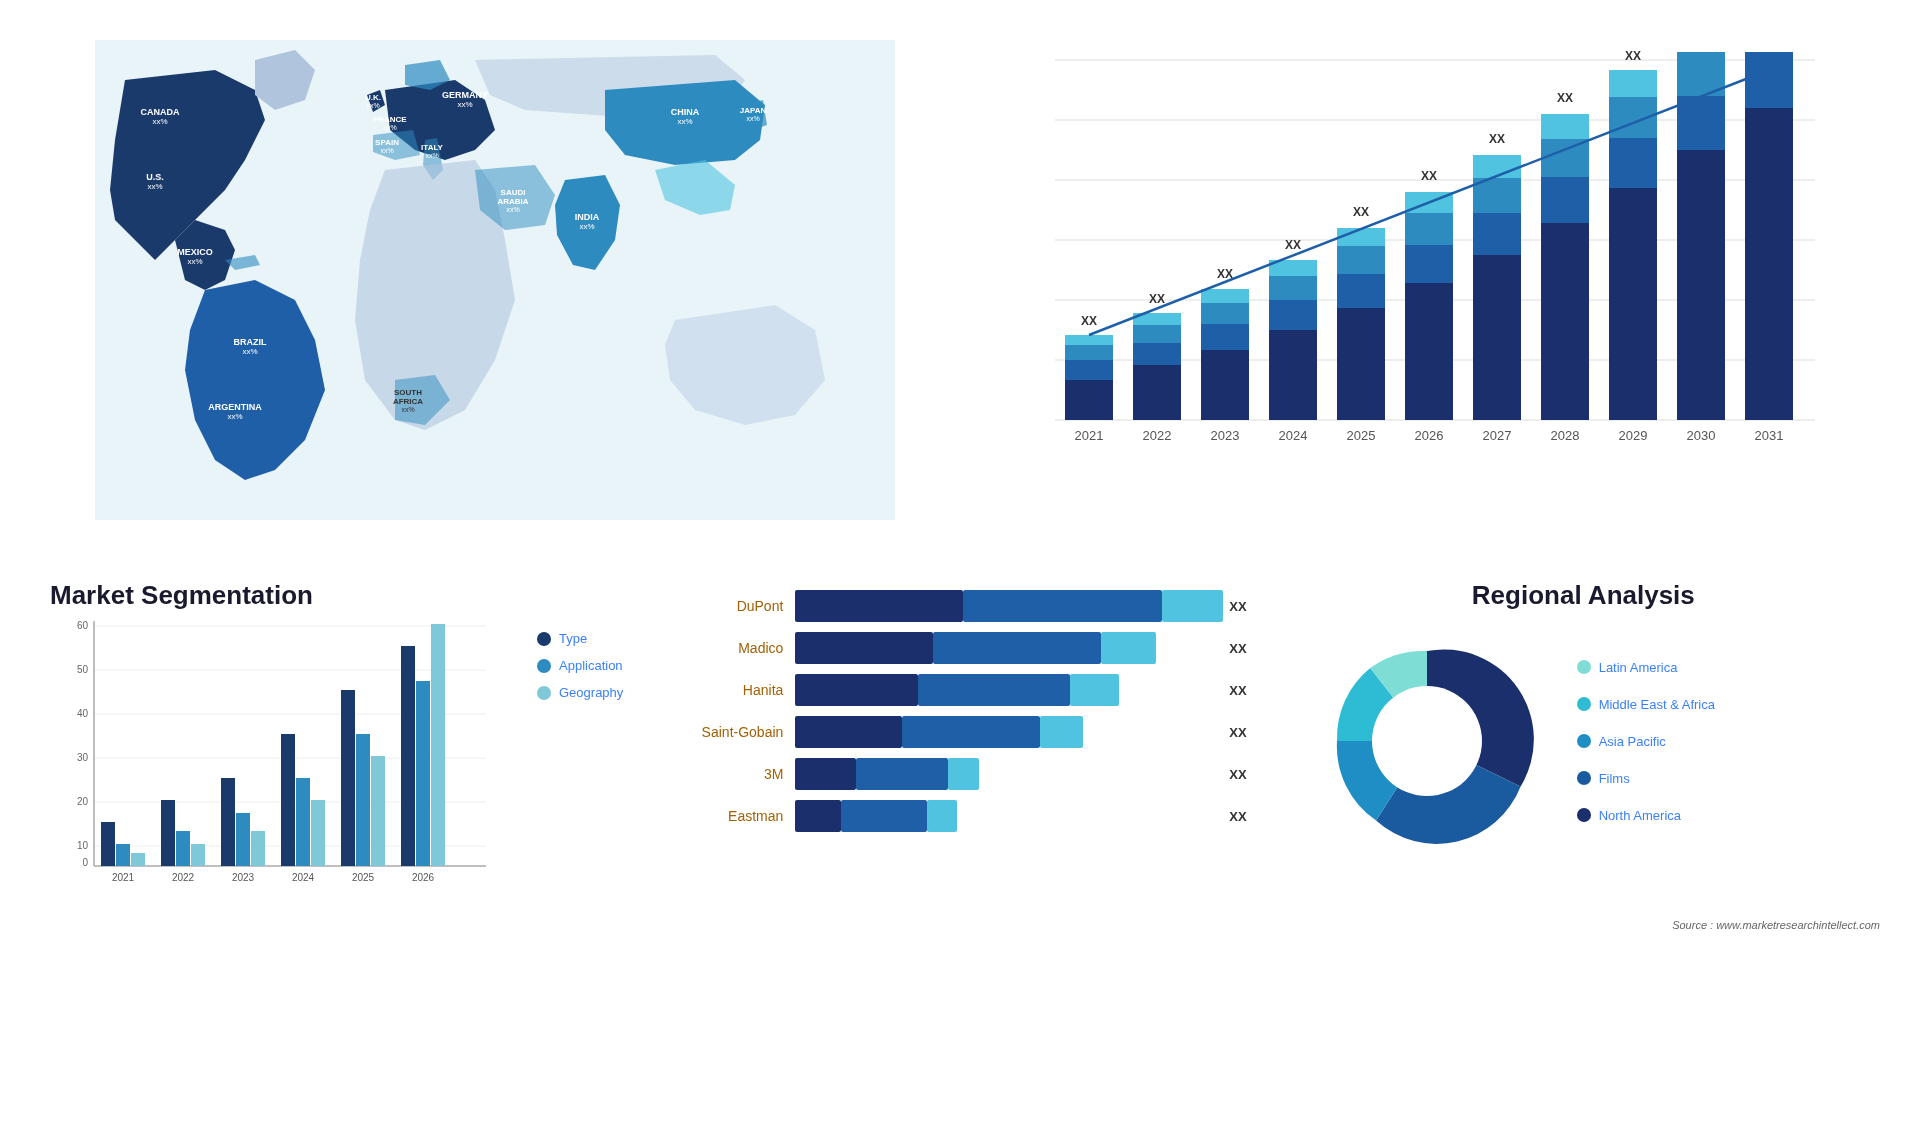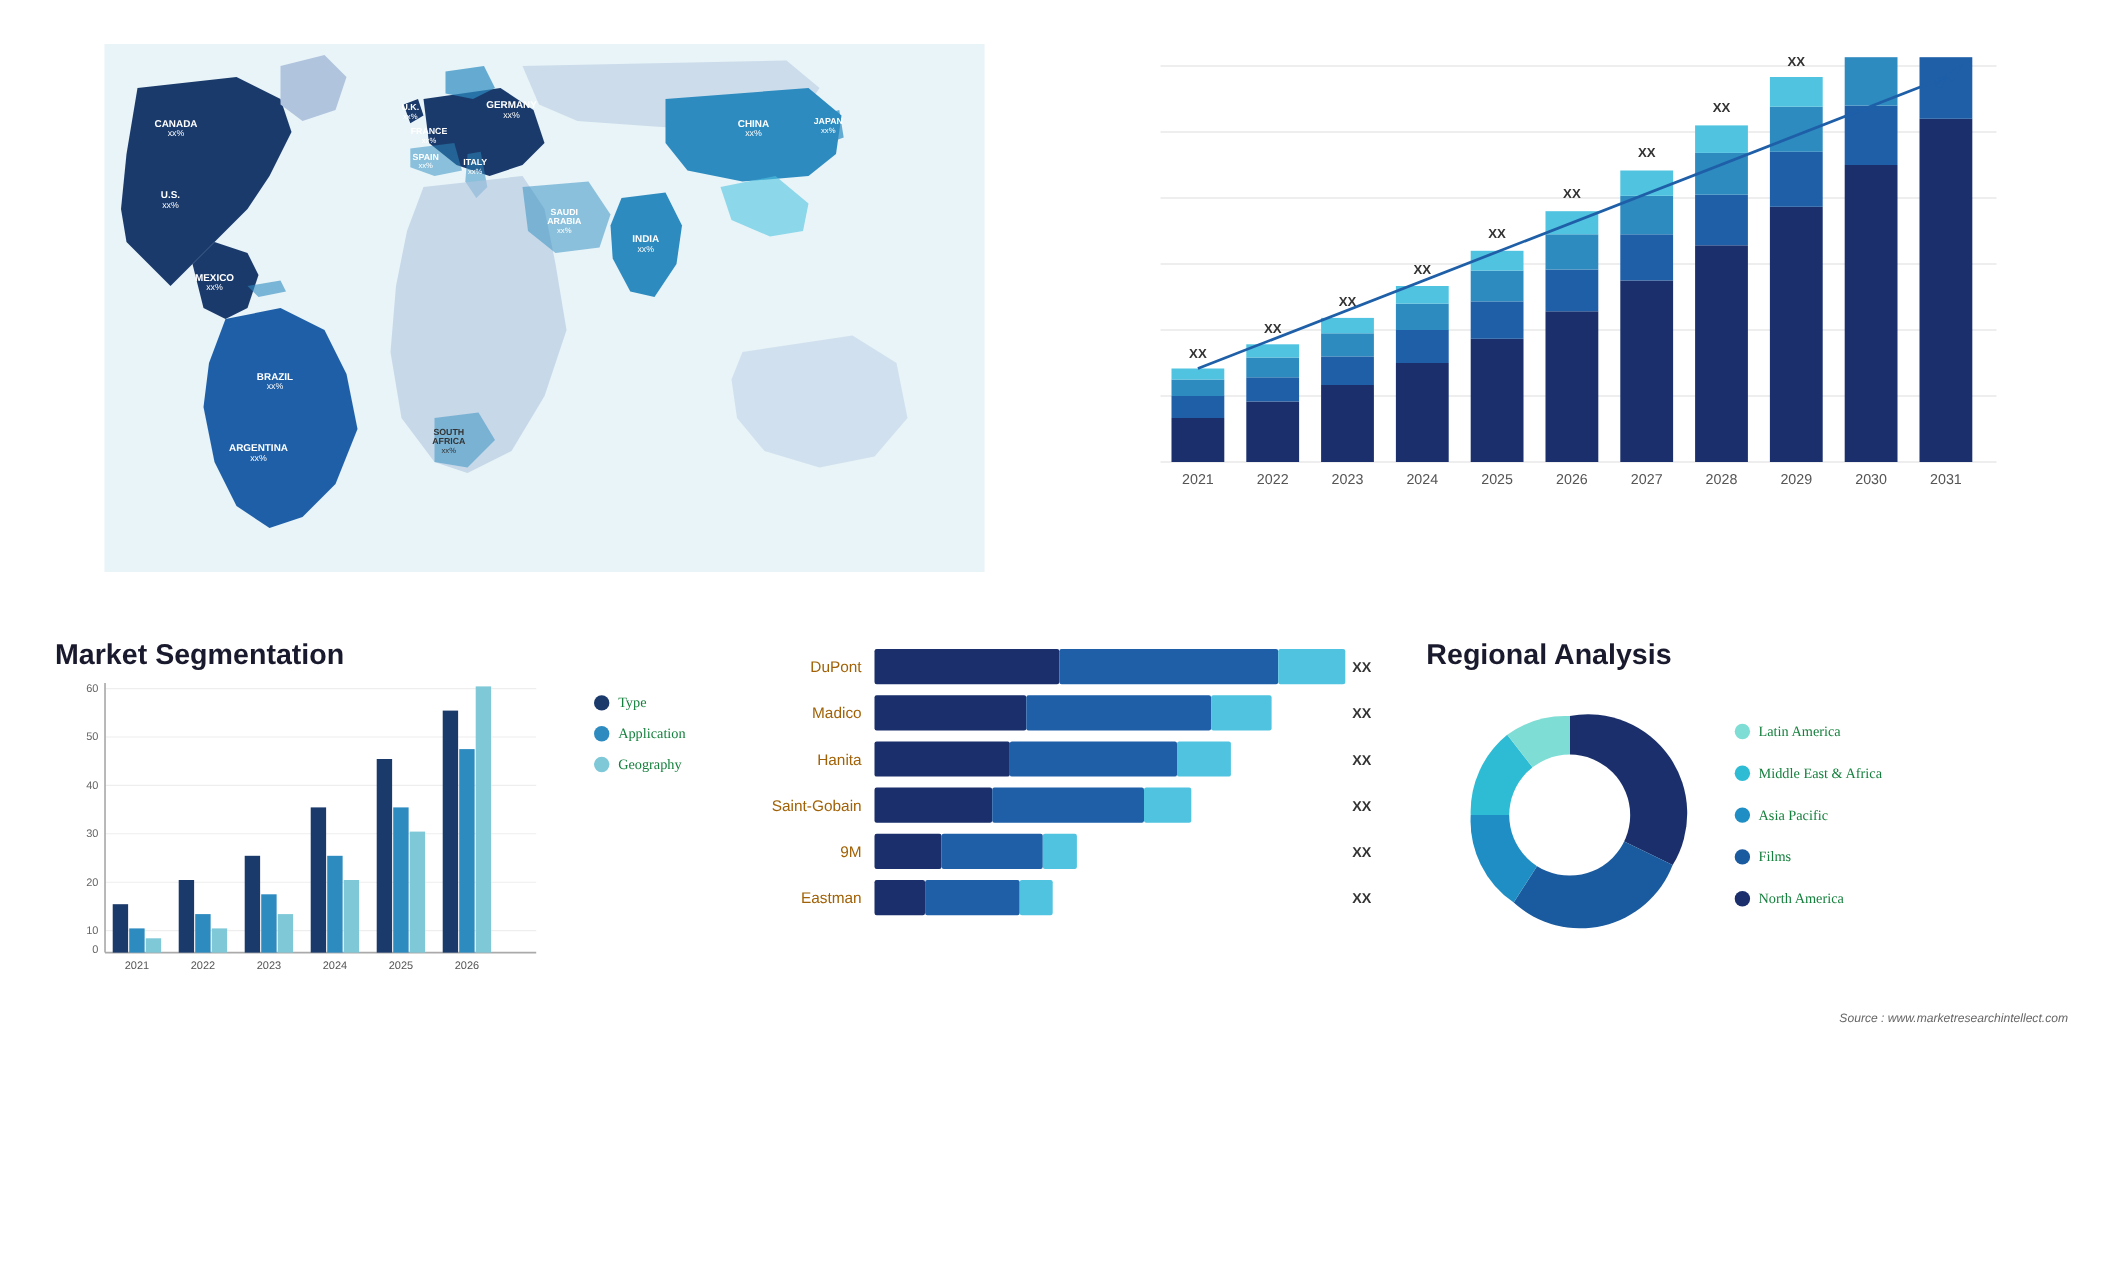--- a/index.html
+++ b/index.html
@@ -94,20 +94,21 @@
     }
 
     
     .players-section {
       padding: 10px;
     }
 
     
     .regional-section {
       padding: 10px;
+      text-align: center;
     }
 
     
     .map-container {
       width: 100%;
       height: 480px;
       position: relative;
     }
 
     
@@ -155,22 +156,21 @@
     .donut-legend {
       display: flex;
       flex-direction: column;
       gap: 22px;
     }
     .legend-item {
       display: flex;
       align-items: center;
       gap: 8px;
       font-size: 13px;
-      color: #15803d;
-      font-family: Liberation Serif, serif;
+      color: #3b82f6;
     }
     .legend-dot {
       width: 14px;
       height: 14px;
       border-radius: 50%;
       flex-shrink: 0;
     }
 
     .chart-outer {
       position: relative;
@@ -502,21 +502,21 @@
             <div class="player-bar-wrap">
               <div style="display: flex; height: 32px; flex: 1 1 0%;">
                 <div class="player-bar" style="background: rgb(26, 47, 107); width: 25%; height: 32px;"></div>
                 <div class="player-bar" style="background: rgb(30, 95, 168); width: 32.1429%; height: 32px;"></div>
                 <div class="player-bar" style="background: rgb(79, 195, 224); width: 10%; height: 32px;"></div>
               </div>
               <div class="player-val">XX</div>
             </div>
           </div>
           <div class="player-row">
-            <div class="player-name">9M</div>
+            <div class="player-name">3M</div>
             <div class="player-bar-wrap">
               <div style="display: flex; height: 32px; flex: 1 1 0%;">
                 <div class="player-bar" style="background: rgb(26, 47, 107); width: 14.2857%; height: 32px;"></div>
                 <div class="player-bar" style="background: rgb(30, 95, 168); width: 21.4286%; height: 32px;"></div>
                 <div class="player-bar" style="background: rgb(79, 195, 224); width: 7.14286%; height: 32px;"></div>
               </div>
               <div class="player-val">XX</div>
             </div>
           </div>
           <div class="player-row">

